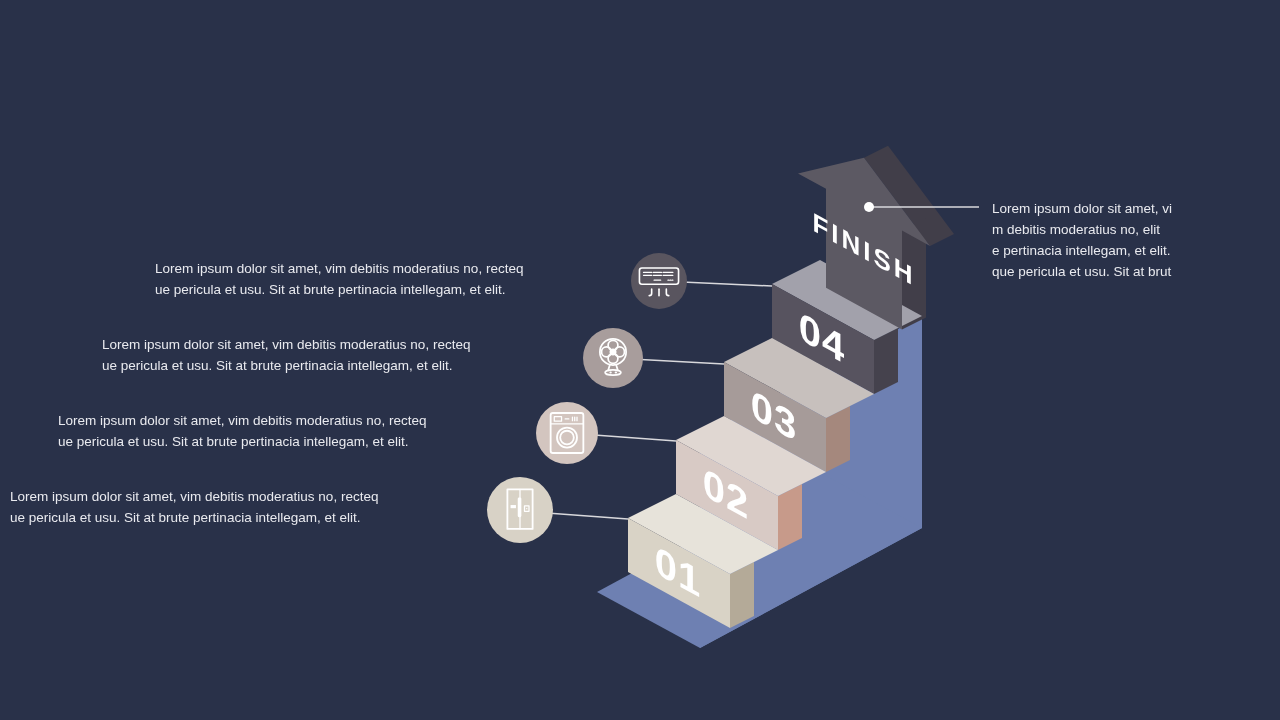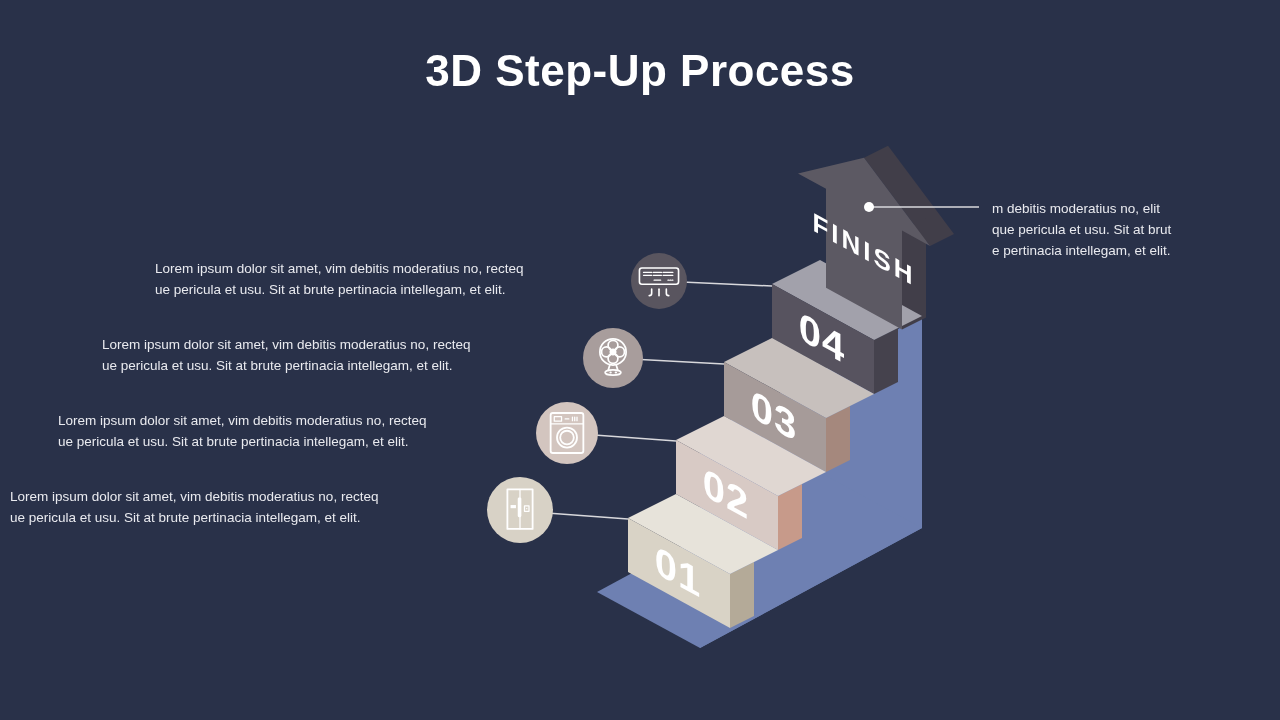--- a/index.html
+++ b/index.html
@@ -34,21 +34,20 @@
   .icon-circle svg{display:block;}
   .ico{stroke:#fff;stroke-width:2;fill:none;stroke-linecap:round;stroke-linejoin:round;}
   text.step-num{font-family:"Liberation Sans",sans-serif;font-size:40px;font-weight:700;fill:#ffffff;letter-spacing:1px;}
   text.finish-label{font-family:"Liberation Sans",sans-serif;font-size:26px;font-weight:700;fill:#ffffff;letter-spacing:3px;}
 </style>
 </head>
 <body>
 
 <div class="stage">
 
-  <div class="title">3D Step-Up Process</div>
 
   <svg class="diagram-svg" viewBox="0 0 1280 720" xmlns="http://www.w3.org/2000/svg">
 
     <polygon points="700,648 922,528 922,316 700,436" fill="#6e80b2"></polygon>
     <polygon points="597,592 700,648 922,528 819,472" fill="#6e80b2"></polygon>
 
     <polygon points="864,157.7 888,145.7 954,234 930,246" fill="#413e49"></polygon>
     <polygon points="902,230.6 926,218.6 926,317.6 902,329.6" fill="#413e49"></polygon>
 
     <g>
@@ -114,23 +113,24 @@
   <div class="para right-align p-item2">
     <span class="ln">Lorem ipsum dolor sit amet, vim debitis moderatius no, recteq</span>
     <span class="ln">ue pericula et usu. Sit at brute pertinacia intellegam, et elit.</span>
   </div>
   <div class="para right-align p-item3">
     <span class="ln">Lorem ipsum dolor sit amet, vim debitis moderatius no, recteq</span>
     <span class="ln">ue pericula et usu. Sit at brute pertinacia intellegam, et elit.</span>
   </div>
 
   <div class="para left-align p-finish">
+    <span class="ln">Lorem ipsum dolor sit amet, vi</span>
     <span class="ln">m debitis moderatius no, elit</span>
+    <span class="ln">e pertinacia intellegam, et elit.</span>
     <span class="ln">que pericula et usu. Sit at brut</span>
-    <span class="ln">e pertinacia intellegam, et elit.</span>
   </div>
 
   <div class="icon-circle c-item0">
     <svg width="44" height="36" viewBox="0 0 54 44">
       <g class="ico" stroke-width="2.2">
         <rect x="3" y="6" width="48" height="20" rx="3"></rect>
         <path d="M8 11.5 h10 M20 11.5 h10 M32 11.5 h12" stroke-width="1.6"></path>
         <path d="M8 15 h10 M20 15 h10 M32 15 h12" stroke-width="1.6"></path>
         <path d="M21 21 h8" stroke-width="1.6"></path>
         <path d="M38 21 h1 M40.5 21 h1 M43 21 h1" stroke-width="1.6"></path>

